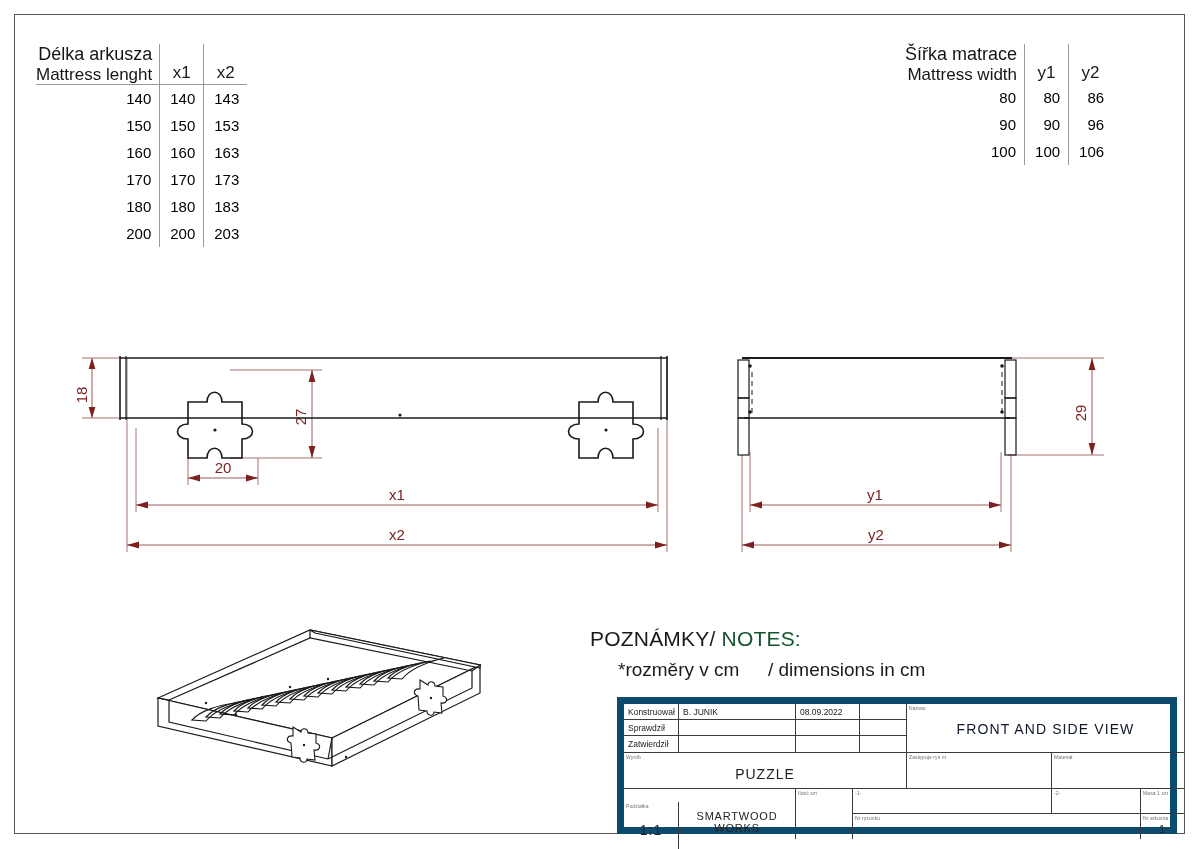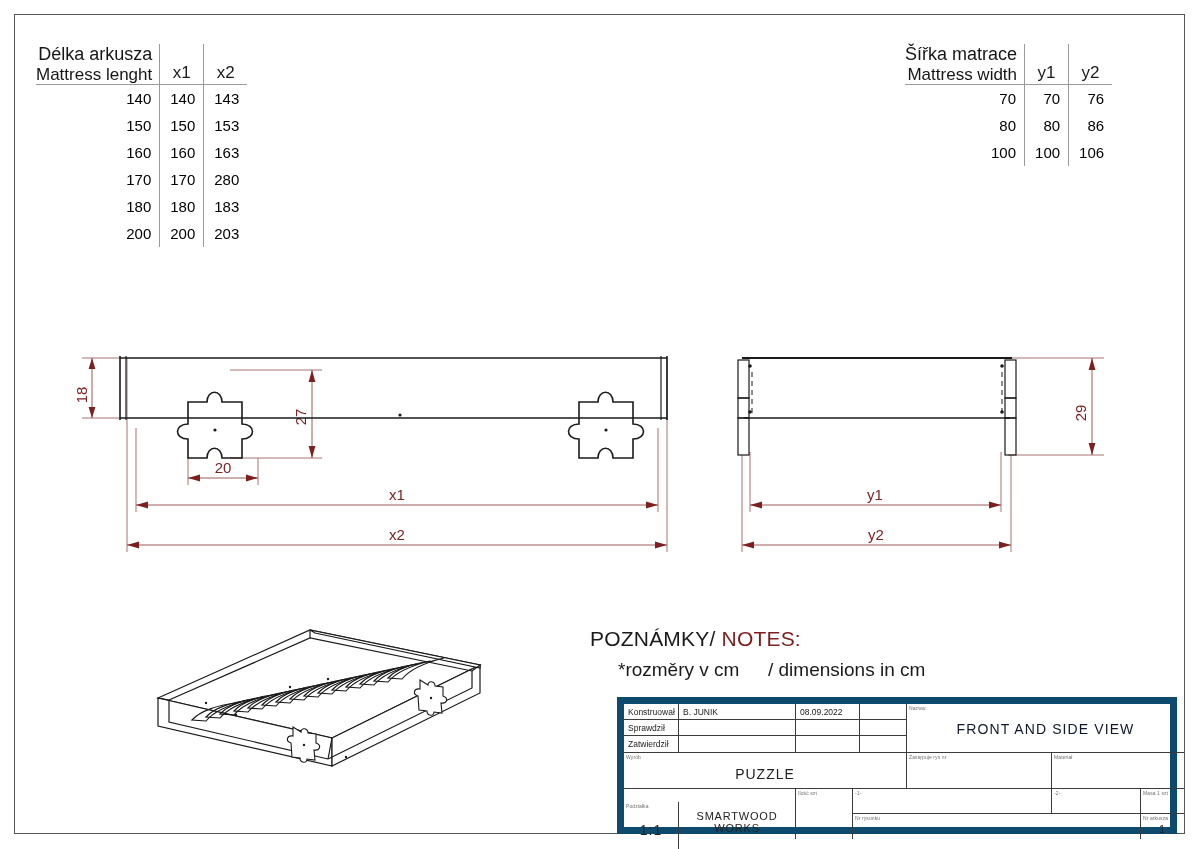--- a/index.html
+++ b/index.html
@@ -19,21 +19,21 @@
   .dim-table td.val{font-size:15px;color:#000000;text-align:right;
        padding:5px 8px 5px 10px;white-space:nowrap;}
   .dim-table td.val.first{padding-right:8px;}
   .vsep{border-left:1px solid #9a9a9a;}
   .hsep-row td{border-top:1px solid #9a9a9a;}
 
   
   .notes{position:absolute;}
   .notes .line1{font-size:21px;letter-spacing:.2px;white-space:nowrap;}
   .notes .line2{font-size:19px;margin-top:8px;margin-left:28px;white-space:nowrap;}
-  .notes .en{color:#7f1d1d;}
+  .notes .en{color:#14532d;}
 
   
   .title-block{position:absolute;left:617px;top:697px;width:560px;height:137px;
        border:7px solid #0c4a6e;box-sizing:border-box;}
   .tb-cell{position:absolute;box-sizing:border-box;border-right:1px solid #3b3b3b;
        border-bottom:1px solid #3b3b3b;overflow:hidden;}
   .tb-cell.nr{border-right:none;}
   .tb-cell.nb{border-bottom:none;}
   .tb-lab{position:absolute;left:2px;top:1px;font-size:5px;color:#707070;
        letter-spacing:.1px;white-space:nowrap;}
@@ -75,21 +75,21 @@
     <td class="val vsep">153</td>
   </tr>
   <tr>
     <td class="val first">160</td>
     <td class="val vsep">160</td>
     <td class="val vsep">163</td>
   </tr>
   <tr>
     <td class="val first">170</td>
     <td class="val vsep">170</td>
-    <td class="val vsep">280</td>
+    <td class="val vsep">173</td>
   </tr>
   <tr>
     <td class="val first">180</td>
     <td class="val vsep">180</td>
     <td class="val vsep">183</td>
   </tr>
   <tr>
     <td class="val first">200</td>
     <td class="val vsep">200</td>
     <td class="val vsep">203</td>
@@ -100,29 +100,29 @@
 <table class="dim-table" style="left:905px;top:44px;">
   <tbody>
       <tr>
     <td class="hdr-name">
       <span class="cz">Šířka matrace</span>
       <span>Mattress width</span>
     </td>
     <td class="hdr-col vsep">y1</td>
     <td class="hdr-col vsep">y2</td>
   </tr>
-  <tr class="hsep-row">
-    <td class="val first">70</td>
-    <td class="val vsep">70</td>
-    <td class="val vsep">76</td>
-  </tr>
   <tr>
     <td class="val first">80</td>
     <td class="val vsep">80</td>
     <td class="val vsep">86</td>
+  </tr>
+  <tr>
+    <td class="val first">90</td>
+    <td class="val vsep">90</td>
+    <td class="val vsep">96</td>
   </tr>
   <tr>
     <td class="val first">100</td>
     <td class="val vsep">100</td>
     <td class="val vsep">106</td>
   </tr>
 </tbody>
   </table>
 
 <svg style="position:absolute;left:70px;top:340px;" width="620" height="230">

